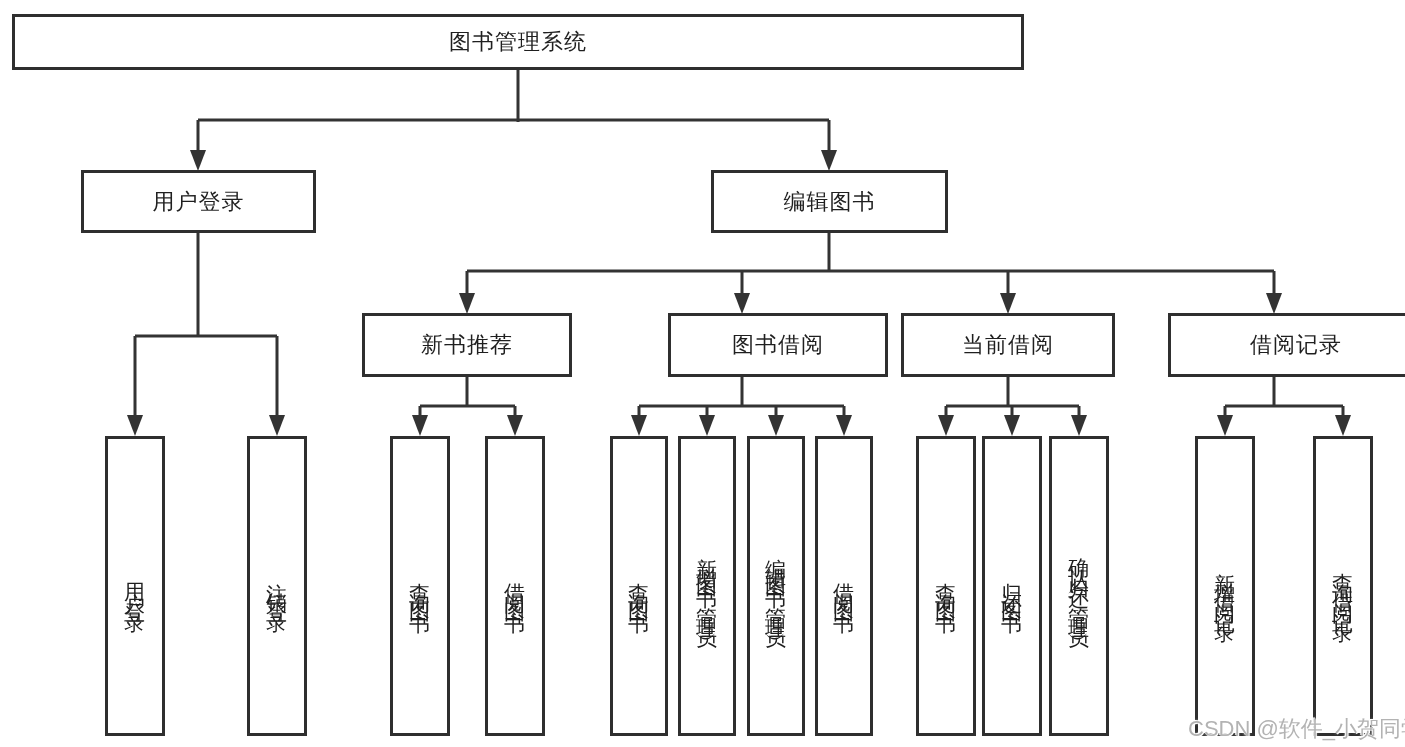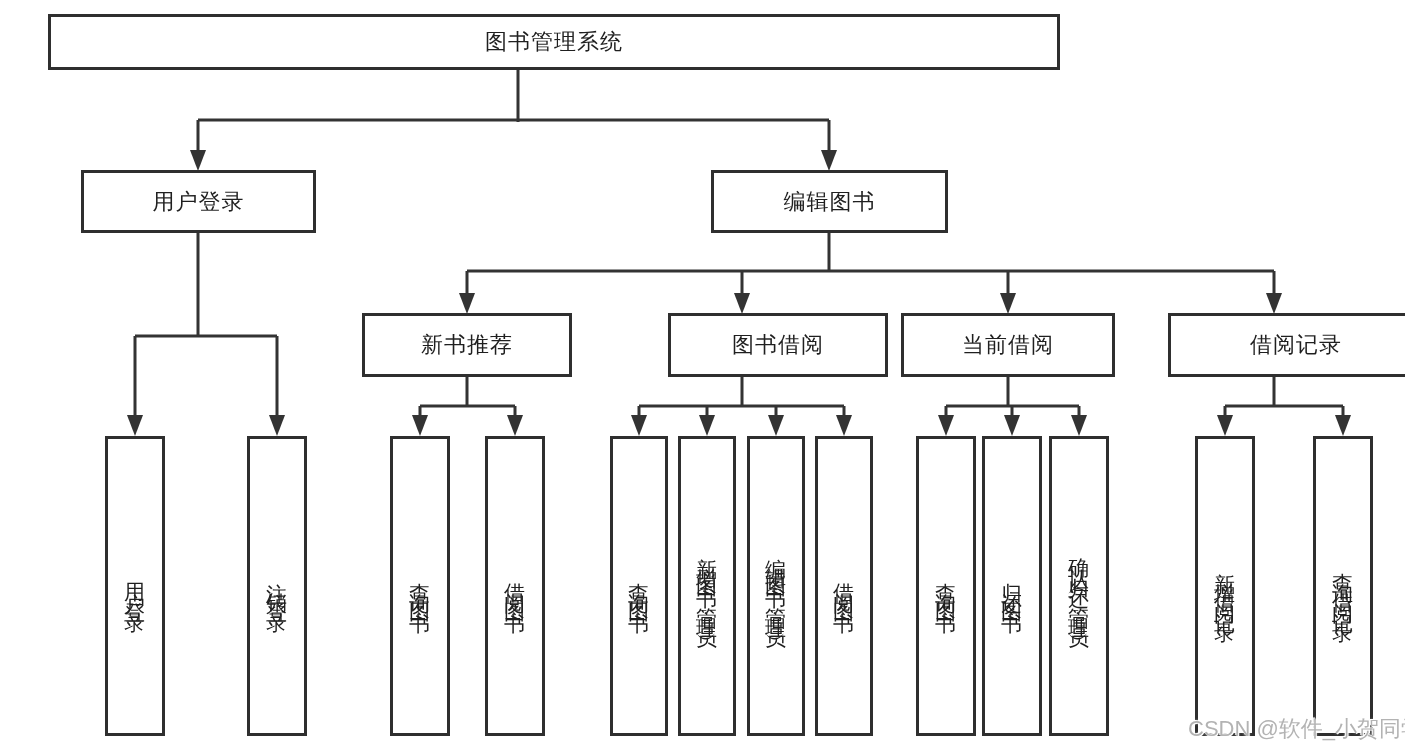--- a/index.html
+++ b/index.html
@@ -96,21 +96,21 @@
       <polygon points="768,415 784,415 776,436"></polygon>
       <polygon points="836,415 852,415 844,436"></polygon>
       <polygon points="938,415 954,415 946,436"></polygon>
       <polygon points="1004,415 1020,415 1012,436"></polygon>
       <polygon points="1071,415 1087,415 1079,436"></polygon>
       <polygon points="1217,415 1233,415 1225,436"></polygon>
       <polygon points="1335,415 1351,415 1343,436"></polygon>
     </g>
   </svg>
 
-  <div class="node" style="left:12px; top:14px; width:1012px; height:56px;margin-left:36px;">
+  <div class="node" style="left:12px; top:14px; width:1012px; height:56px;">
     <span>图书管理系统</span>
   </div>
 
   <div class="node" style="left:81px; top:170px; width:235px; height:63px;">
     <span>用户登录</span>
   </div>
   <div class="node" style="left:711px; top:170px; width:237px; height:63px;">
     <span>编辑图书</span>
   </div>
 

